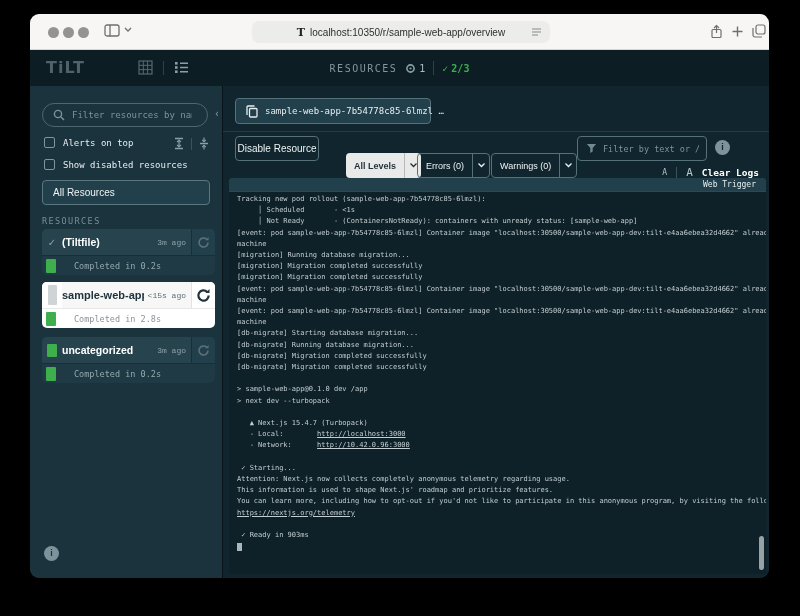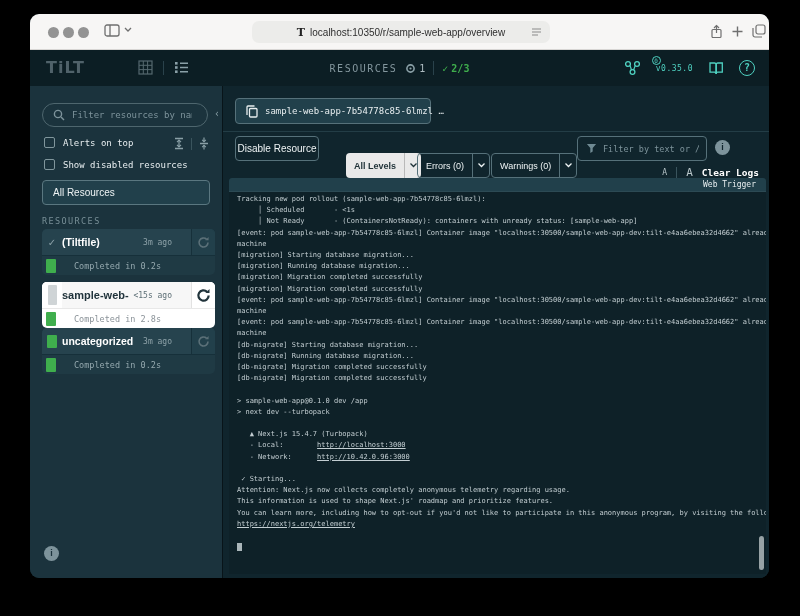--- a/index.html
+++ b/index.html
@@ -66,21 +66,21 @@
                  font-family:"Liberation Sans", sans-serif; }
   .res-heading { position:absolute; left:12px; top:130px; color:#778e96; font-size:8.5px; letter-spacing:1.4px; }
 
   .card { position:absolute; left:12px; width:173px; border-radius:5px; overflow:hidden; background:#1f3a44; }
   .card-head { display:flex; align-items:center; height:26px; background:#26434e; }
   .card-left { width:20px; height:26px; display:flex; align-items:center; justify-content:center; flex:none; }
   .check-g { color:#8aa0a7; font-size:10px; font-family:"DejaVu Sans", sans-serif; }
   .gsq { width:10px; height:13px; background:#3fae4d; border-radius:1px; }
   .card-name { flex:1; color:#fff; font-weight:bold; font-size:10.5px;
                font-family:"Liberation Sans", sans-serif; white-space:nowrap; overflow:hidden; }
-  .card-time { color:#8fa3aa; font-size:8px; margin:0 19px 0 4px; white-space:nowrap; }
+  .card-time { color:#8fa3aa; font-size:8px; margin:0 5px 0 4px; white-space:nowrap;font-family:Liberation Mono, monospace; }
   .card-trig { width:24px; height:26px; border-left:1px solid #16303a; display:flex; align-items:center;
                justify-content:center; color:#5b7078; background:#22404b; flex:none; }
   .card-body { display:flex; align-items:center; height:20px; border-top:1px solid #16303a; }
   .card-body .gsq { margin-left:0; height:14px; margin-left:4px; }
   .card-status { color:#94a8ae; font-size:8.5px; margin-left:18px; white-space:nowrap; }
 
   .card.selected { background:#fff; }
   .card.selected .card-head { background:#f7f7f7; }
   .card.selected .card-left { background:#fff; }
   .strip { width:9px; height:20px; background:#cfd4d6; border-radius:1px; }
@@ -224,42 +224,20 @@
               <circle cx="5.5" cy="5.5" r="1.1" fill="#8aa0a7"></circle>
             </svg>
           <span>1</span>
         </span>
         <span class="hdr-sep"></span>
         <span class="healthy">
           <span>✓</span>
             <span>2/3</span>
         </span>
       </div>
-      <div class="hdr-right">
-        <span>
-          <svg width="17" height="16" viewBox="0 0 17 16">
-              <circle cx="4" cy="4" r="2.4" fill="none" stroke="currentColor" stroke-width="1.3"></circle>
-              <circle cx="13" cy="4" r="2.4" fill="none" stroke="currentColor" stroke-width="1.3"></circle>
-              <circle cx="8.5" cy="12" r="2.4" fill="none" stroke="currentColor" stroke-width="1.3"></circle>
-              <line x1="6" y1="5.5" x2="7.5" y2="10" stroke="currentColor" stroke-width="1.2"></line>
-              <line x1="11.2" y1="5.6" x2="9.6" y2="10" stroke="currentColor" stroke-width="1.2"></line>
-            </svg>
-        </span>
-        <span class="ver">
-          <span class="badge">0</span>
-          <span>v0.35.0</span>
-        </span>
-        <span>
-          <svg width="16" height="15" viewBox="0 0 16 15">
-              <path d="M2 2h4.5a1.8 1.8 0 0 1 1.8 1.8V13a1.8 1.8 0 0 0-1.8-1.8H2z" fill="none" stroke="currentColor" stroke-width="1.3"></path>
-              <path d="M14.3 2H9.8A1.8 1.8 0 0 0 8 3.8V13a1.8 1.8 0 0 1 1.8-1.8h4.5z" fill="none" stroke="currentColor" stroke-width="1.3"></path>
-            </svg>
-        </span>
-        <span class="help-circ">?</span>
-      </div>
     </div>
 
     <div class="app-body">
 
       <div class="sidebar">
         <div class="search-pill">
           <span>
             <svg width="12" height="12" viewBox="0 0 12 12">
                 <circle cx="5" cy="5" r="3.6" fill="none" stroke="currentColor" stroke-width="1.4"></circle>
                 <line x1="8" y1="8" x2="11" y2="11" stroke="currentColor" stroke-width="1.4"></line>
@@ -337,21 +315,21 @@
                   <path d="M14.4 1v4.4H10z" fill="currentColor"></path>
                 </svg>
             </span>
           </div>
           <div class="card-body">
             <span class="gsq"></span>
             <span class="card-status">Completed in 2.8s</span>
           </div>
         </div>
 
-        <div class="card" style="top:242px">
+        <div class="card" style="top:251px">
           <div class="card-head">
             <span class="card-left">
                 <span class="gsq"></span>
               </span>
             <span class="card-name">uncategorized</span>
             <span class="card-time">3m ago</span>
             <span class="card-trig">
               <svg width="13" height="13" viewBox="0 0 16 16">
                   <path d="M13.5 8a5.5 5.5 0 1 1-1.7-3.95" fill="none" stroke="currentColor" stroke-width="2"></path>
                   <path d="M14.2 1.2v4h-4z" fill="currentColor"></path>
@@ -429,21 +407,20 @@
         <div class="log-pane">
           <div class="log-head">
             <span class="web-trigger">Web Trigger</span>
           </div>
           <div class="log-body">
               <div class="log-line">Tracking new pod rollout (sample-web-app-7b54778c85-6lmzl):</div>
               <div class="log-line">     │ Scheduled       - &lt;1s</div>
               <div class="log-line">     │ Not Ready       - (ContainersNotReady): containers with unready status: [sample-web-app]</div>
               <div class="log-line">[event: pod sample-web-app-7b54778c85-6lmzl] Container image "localhost:30500/sample-web-app-dev:tilt-e4aa6ebea32d4662" already present on</div>
               <div class="log-line">machine</div>
-              <div class="log-line">[migration] Starting database migration...</div>
               <div class="log-line">[migration] Running database migration...</div>
               <div class="log-line">[migration] Migration completed successfully</div>
               <div class="log-line">[migration] Migration completed successfully</div>
               <div class="log-line">[event: pod sample-web-app-7b54778c85-6lmzl] Container image "localhost:30500/sample-web-app-dev:tilt-e4aa6ebea32d4662" already present on</div>
               <div class="log-line">machine</div>
               <div class="log-line">[event: pod sample-web-app-7b54778c85-6lmzl] Container image "localhost:30500/sample-web-app-dev:tilt-e4aa6ebea32d4662" already present on</div>
               <div class="log-line">machine</div>
               <div class="log-line">[db-migrate] Starting database migration...</div>
               <div class="log-line">[db-migrate] Running database migration...</div>
               <div class="log-line">[db-migrate] Migration completed successfully</div>
@@ -455,20 +432,21 @@
               <div class="log-line">   ▲ Next.js 15.4.7 (Turbopack)</div>
               <div class="log-line">   - Local:        <u>http://localhost:3000</u></div>
               <div class="log-line">   - Network:      <u>http://10.42.0.96:3000</u></div>
               <div class="log-line"> </div>
               <div class="log-line"> ✓ Starting...</div>
               <div class="log-line">Attention: Next.js now collects completely anonymous telemetry regarding usage.</div>
               <div class="log-line">This information is used to shape Next.js' roadmap and prioritize features.</div>
               <div class="log-line">You can learn more, including how to opt-out if you'd not like to participate in this anonymous program, by visiting the following URL:</div>
               <div class="log-line"><u>https://nextjs.org/telemetry</u></div>
               <div class="log-line"> </div>
+              <div class="log-line"> ✓ Ready in 903ms</div>
               <div class="cursor"></div>
             </div>
           <div class="scroll-thumb"></div>
         </div>
       </div>
 
     </div>
   </div>
 </div>
 

